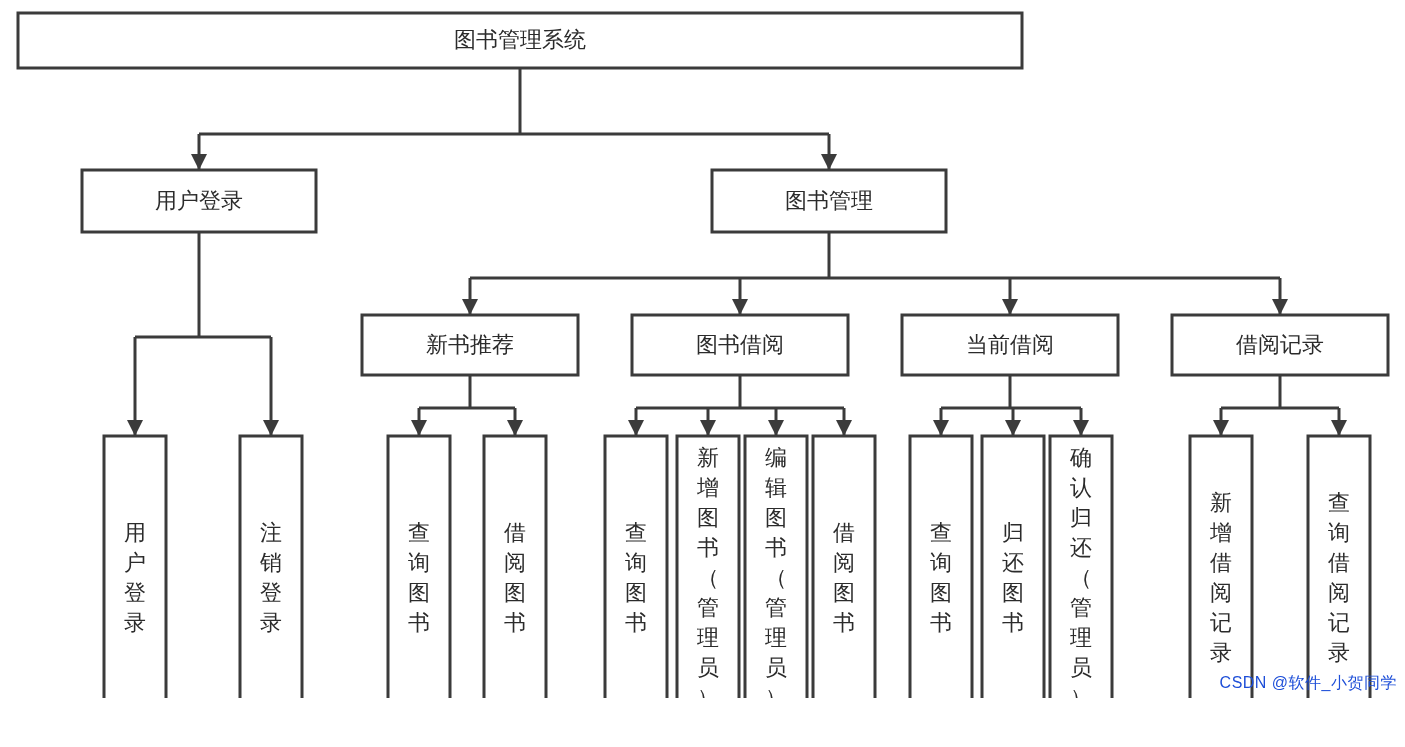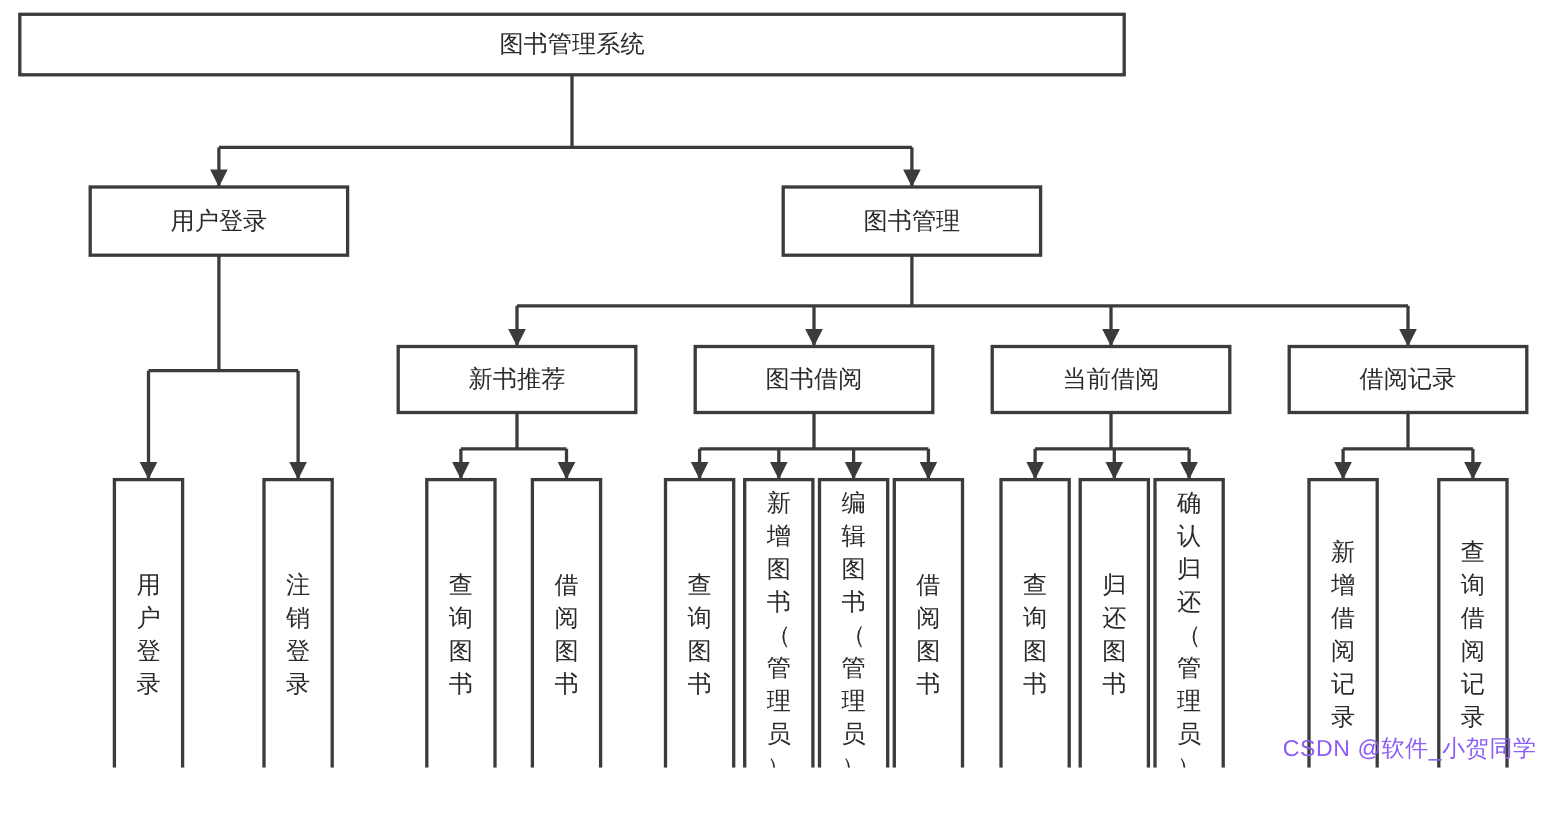--- a/index.html
+++ b/index.html
@@ -51,22 +51,22 @@
     fill: #2b2b2b;
     font-family: "Liberation Sans", "DejaVu Sans", sans-serif;
     font-size: 22px;
     text-anchor: middle;
   }
   .watermark {
     position: absolute;
     right: 8px;
     bottom: 4px;
     font-family: "Liberation Sans", "DejaVu Sans", sans-serif;
-    font-size: 21px;
-    color: #8b5cf6;
+    font-size: 16px;
+    color: #1d4ed8;
     letter-spacing: 0.5px;
     white-space: nowrap;
     user-select: none;
   }
 </style>
 </head>
 <body>
 
 <div id="diagram-root">
   <svg class="canvas" id="diagram-svg" viewBox="0 0 1405 747">

